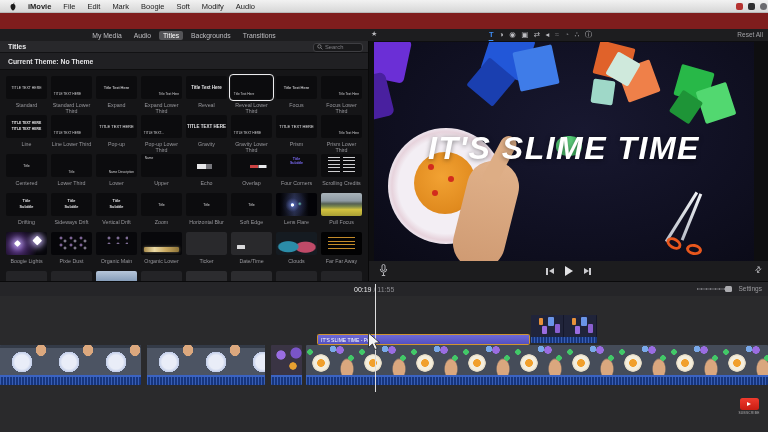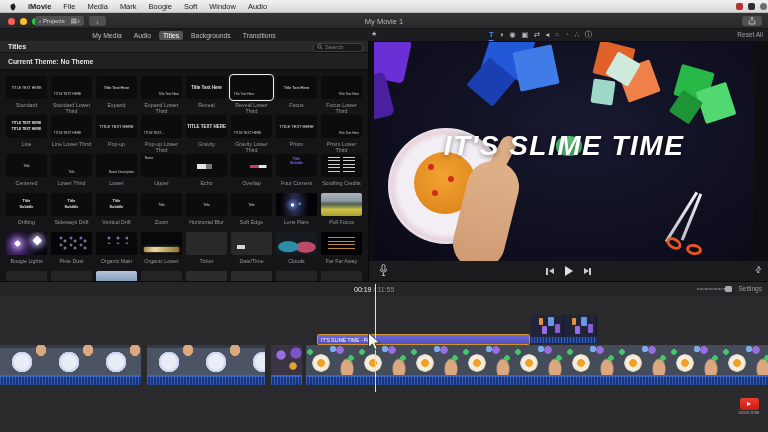--- a/index.html
+++ b/index.html
@@ -116,21 +116,21 @@
   .organic-lower::after{content:"";position:absolute;left:8%;right:8%;bottom:14%;height:4.5px;border-radius:1px;
     background:linear-gradient(90deg,#a98c4c,#ead9a4 30%,#c9a961 62%,#8e7438);box-shadow:0 0 3px rgba(230,210,150,.5);}
 
   
   .viewer-bg{position:absolute;left:369px;top:41px;width:399px;height:220px;background:#0e0e10;}
   .vdivider{position:absolute;left:368px;top:29px;width:1px;height:252px;background:#09090a;}
   .video{position:absolute;left:374px;top:42px;width:380px;height:219px;overflow:hidden;
     background:radial-gradient(ellipse at 55% 40%,#181830 0%,#101022 55%,#0a0a16 100%);}
   .cube{position:absolute;border-radius:2px;}
   .slime-title{position:absolute;left:0;right:0;top:88px;text-align:center;color:#fff;
-    font-size:28px;font-style:italic;font-weight:bold;letter-spacing:1.5px;white-space:nowrap;
+    font-size:32px;font-style:italic;font-weight:bold;letter-spacing:1.5px;white-space:nowrap;
     text-shadow:0 1px 5px rgba(0,0,0,.45);z-index:5;}
   .plate{position:absolute;left:14px;top:86px;width:116px;height:116px;border-radius:50%;
     background:radial-gradient(circle,#f3eef4 58%,#e7d3dc 66%,#efeaf2 72%,#ded4e4 100%);}
   .muffin{position:absolute;left:26px;top:24px;width:62px;height:62px;border-radius:50%;
     background:radial-gradient(circle at 45% 40%,#f2a233 0%,#e08a1e 70%,#c46f12 100%);}
   .muffin i{position:absolute;width:6px;height:6px;border-radius:50%;background:#d22b1d;}
   .hand{position:absolute;left:86px;top:118px;width:52px;height:110px;border-radius:26px;
     background:linear-gradient(#e0b18a,#cf9a72);transform:rotate(14deg);z-index:4;}
   .finger{position:absolute;left:118px;top:92px;width:16px;height:52px;border-radius:8px;
     background:#ddad85;transform:rotate(28deg);z-index:4;}
@@ -214,58 +214,34 @@
 
 <div class="screen">
 
   <div class="menubar">
     <svg class="apple-logo" viewBox="0 0 10 12">
       <path d="M5 2.6 C2.4 2.2 1.4 4.6 1.8 7 C2.2 9.6 3.8 11.2 5 11.2 C6.2 11.2 7.8 9.6 8.2 7 C8.6 4.6 7.6 2.2 5 2.6 Z M5 2.6 C5.4 1.4 6.2 .8 7 .6 C7 1.6 6.2 2.4 5 2.6 Z" fill="#1b1b1b"></path>
     </svg>
     <span style="display:flex;">
         <span class="menu-item app">iMovie</span>
         <span class="menu-item">File</span>
-        <span class="menu-item">Media</span>
+        <span class="menu-item">Edit</span>
         <span class="menu-item">Mark</span>
         <span class="menu-item">Boogie</span>
         <span class="menu-item">Soft</span>
-        <span class="menu-item">Window</span>
+        <span class="menu-item">Modify</span>
         <span class="menu-item">Audio</span>
       </span>
     <span class="menu-status">
       <span class="st-ico st-red"></span>
       <span class="st-ico st-dark"></span>
       <span class="st-ico st-gray"></span>
     </span>
   </div>
 
-  <div class="titlebar">
-    <div class="traffic">
-      <span class="tl tl-red"></span>
-      <span class="tl tl-yellow"></span>
-      <span class="tl tl-green"></span>
-    </div>
-    <div class="tbtn btn-projects">
-      <span style="margin-right:2px;">‹</span>
-      <span>Projects</span>
-    </div>
-    <div class="tbtn btn-media">
-      <span>▤♪</span>
-    </div>
-    <div class="tbtn btn-import">
-      <span>↓</span>
-    </div>
-    <div class="win-title">My Movie 1</div>
-    <div class="tbtn btn-share">
-      <svg width="8" height="8" viewBox="0 0 8 8">
-        <path d="M4 0.4 L4 4.6 M4 0.4 L2.4 2 M4 0.4 L5.6 2" stroke="#c9c9cd" stroke-width="0.9" fill="none"></path>
-        <path d="M1.2 3.5 L1.2 7 L6.8 7 L6.8 3.5" stroke="#c9c9cd" stroke-width="0.9" fill="none"></path>
-      </svg>
-    </div>
-  </div>
 
   <div class="topstrip">
     <div class="tabs">
         <span class="tab">My Media</span>
         <span class="tab">Audio</span>
         <span class="tab sel">Titles</span>
         <span class="tab">Backgrounds</span>
         <span class="tab">Transitions</span>
       </div>
     <span class="wand-icon">★</span>

